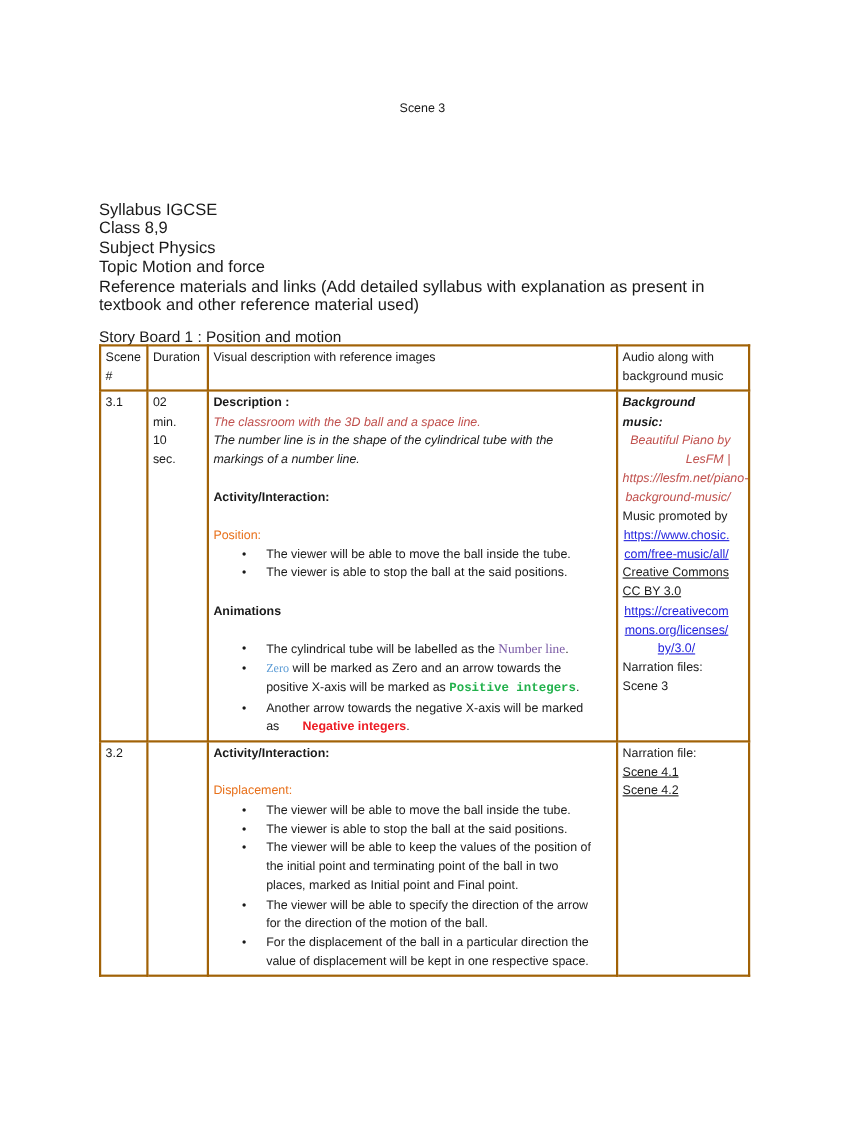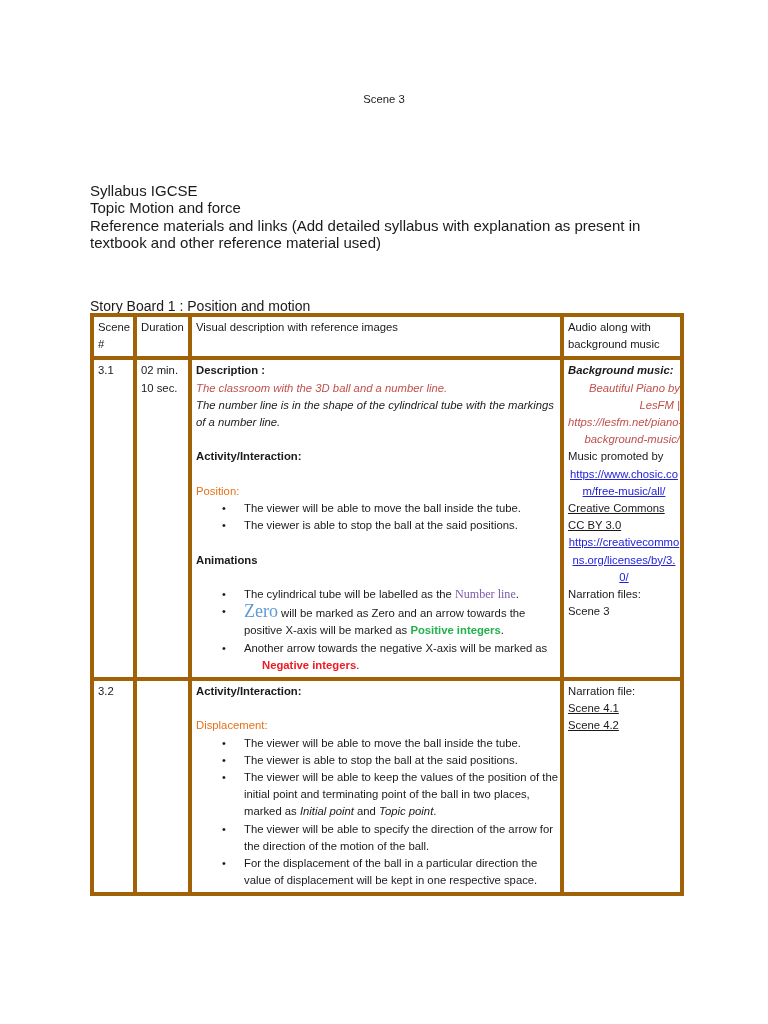--- a/index.html
+++ b/index.html
@@ -50,35 +50,35 @@
   table.sb {
     position: absolute;
     left: 90px;
     top: 313px;
     width: 590px;
     border-collapse: collapse;
     table-layout: fixed;
     font-size: 11.3px;
   }
   table.sb td {
-    border: 4px solid #a16207;
+    border: 2px solid #a16207;
     vertical-align: top;
-    padding: 2px 0 3px 4px;
+    padding: 2px 16px 3px 4px;
     line-height: 17.2px;
     color: #1a1a1a;
   }
   col.c-scene { width: 43px; }
   col.c-dur   { width: 55px; }
   col.c-vis   { width: 372px; }
   col.c-aud   { width: 120px; }
 
   .cell-hdr { font-weight: normal; }
 
   .bold { font-weight: bold; }
-  .ital { font-style: italic; }
+  .ital { }
   .bi { font-weight: bold; font-style: italic; }
 
   .blank-line { height: 17.2px; }
 
   .desc-red {
     color: #C0504D;
     font-style: italic;
   }
   .desc-ital {
     font-style: italic;
@@ -89,25 +89,26 @@
     font-weight: normal;
   }
   .numline {
     color: #7B5BA6;
     font-family: "Liberation Serif", serif;
     font-size: 12.1px;
   }
   .zero {
     color: #5B9BD5;
     font-family: "Liberation Serif", serif;
-    font-size: 18px;
+    font-size: 11px;
   }
   .posint {
     color: #22B14C;
     font-weight: bold;
+    font-family: Liberation Mono, monospace;
   }
   .negint {
     color: #ED1C24;
     font-weight: bold;
     margin-left: 18px;
   }
 
   ul.bl {
     margin: 0;
     padding: 0 0 0 24px;
@@ -145,20 +146,22 @@
 </style>
 </head>
 <body>
 
 <div class="page">
 
   <div class="doc-title">Scene 3</div>
 
   <div class="meta-block">
     <div>Syllabus IGCSE</div>
+    <div>Class 8,9</div>
+    <div>Subject Physics</div>
     <div>Topic Motion and force</div>
     <div>Reference materials and links (Add detailed syllabus with explanation as present in textbook and other reference material used)</div>
   </div>
 
   <div class="sb-title">Story Board 1 : Position and motion</div>
 
   <table class="sb">
     <colgroup>
       <col class="c-scene">
         <col class="c-dur">
@@ -174,21 +177,21 @@
       </tr>
 
       <tr>
         <td>3.1</td>
         <td>
           <div>02 min.</div>
           <div>10 sec.</div>
         </td>
         <td>
           <div class="bold">Description :</div>
-          <div class="desc-red">The classroom with the 3D ball and a number line.</div>
+          <div class="desc-red">The classroom with the 3D ball and a space line.</div>
           <div class="desc-ital">The number line is in the shape of the cylindrical tube with the markings of a number line.</div>
           <div class="blank-line"></div>
           <div class="bold">Activity/Interaction:</div>
           <div class="blank-line"></div>
           <div class="orange">Position:</div>
           <ul class="bl">
             <li>The viewer will be able to move the ball inside the tube.</li>
             <li>The viewer is able to stop the ball at the said positions.</li>
           </ul>
           <div class="blank-line"></div>
@@ -215,21 +218,21 @@
       <tr>
         <td>3.2</td>
         <td></td>
         <td>
           <div class="bold">Activity/Interaction:</div>
           <div class="blank-line"></div>
           <div class="orange">Displacement:</div>
           <ul class="bl">
             <li>The viewer will be able to move the ball inside the tube.</li>
             <li>The viewer is able to stop the ball at the said positions.</li>
-            <li><span>The viewer will be able to keep the values of the position of the initial point and terminating point of the ball in two places, marked as </span><span class="ital">Initial point</span><span> and </span><span class="ital">Topic point</span><span>.</span></li>
+            <li><span>The viewer will be able to keep the values of the position of the initial point and terminating point of the ball in two places, marked as </span><span class="ital">Initial point</span><span> and </span><span class="ital">Final point</span><span>.</span></li>
             <li>The viewer will be able to specify the direction of the arrow for the direction of the motion of the ball.</li>
             <li>For the displacement of the ball in a particular direction the value of displacement will be kept in one respective space.</li>
           </ul>
         </td>
         <td>
           <div class="aud-left">Narration file:</div>
           <div class="aud-center">Scene 4.1</div>
           <div class="aud-center">Scene 4.2</div>
         </td>
       </tr>

